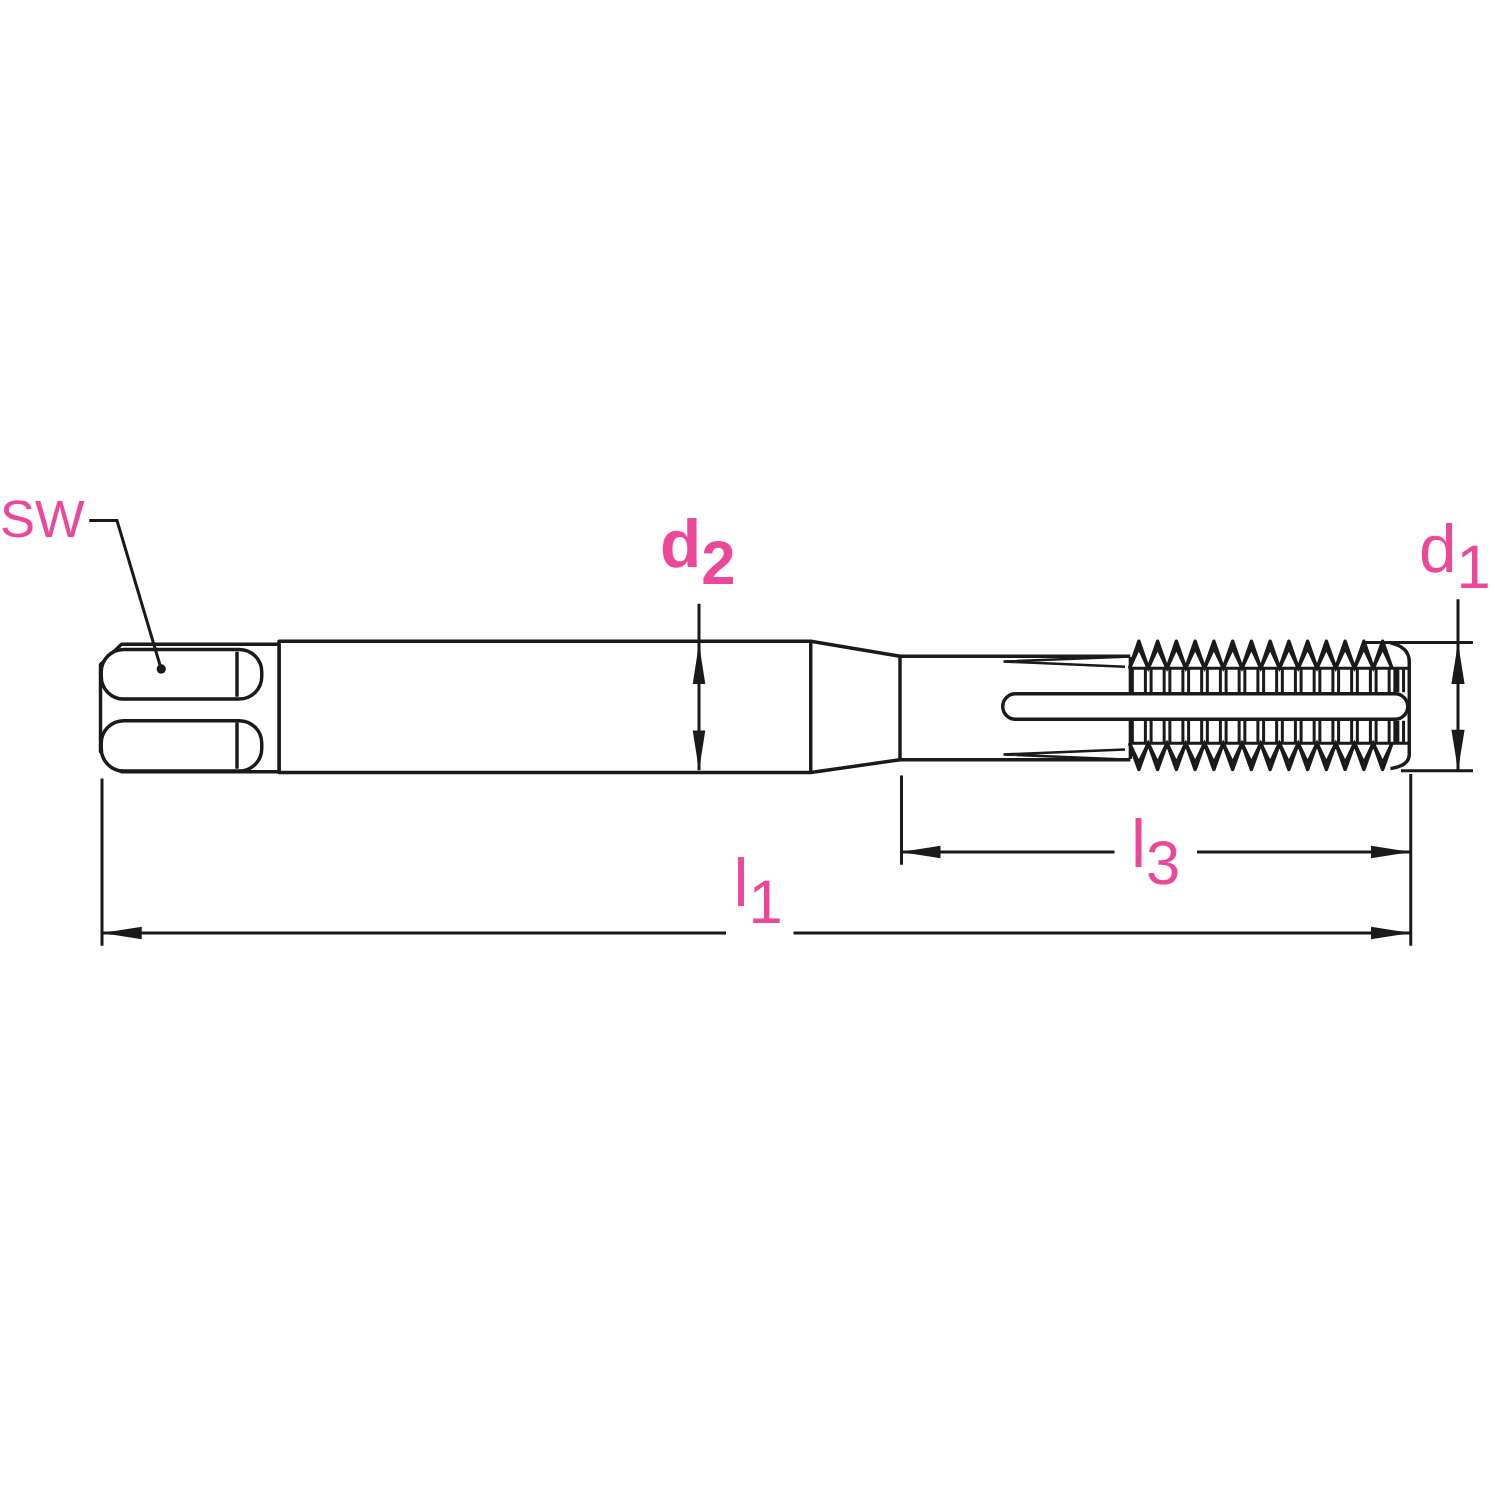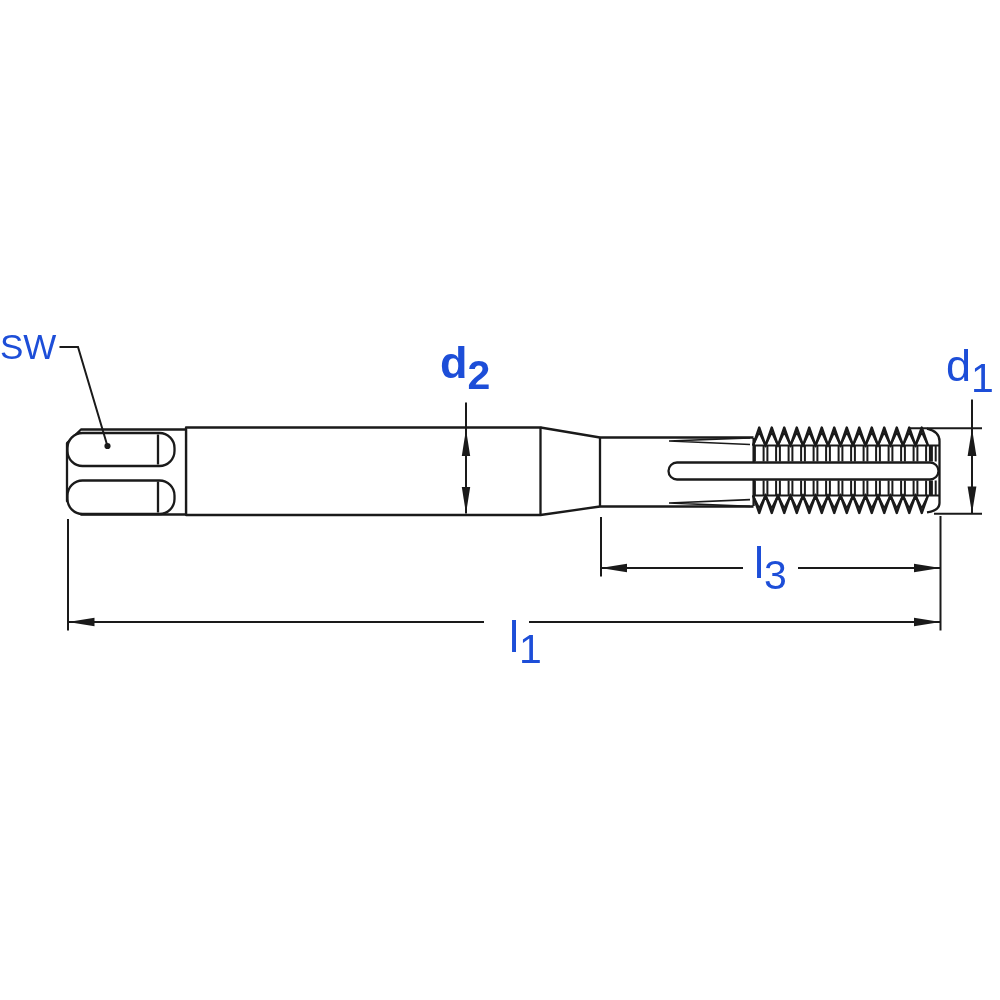--- a/index.html
+++ b/index.html
@@ -5,21 +5,21 @@
   html,body{margin:0;padding:0;}
   body{width:1000px;height:1000px;background:#ffffff;overflow:hidden;}
   .canvas{position:relative;width:1000px;height:1000px;background:#ffffff;
           font-family:"Liberation Sans", sans-serif;color:#1a1a1a;}
   .canvas svg{position:absolute;left:0;top:0;}
   .ln{stroke:#1a1a1a;stroke-width:2.3;fill:none;stroke-linejoin:round;stroke-linecap:butt;}
   .lnw{stroke:#1a1a1a;stroke-width:2.3;fill:#ffffff;stroke-linejoin:round;}
   .thin{stroke:#1a1a1a;stroke-width:1.7;fill:none;}
   .dl{stroke:#1a1a1a;stroke-width:2;fill:none;}
   .ah{fill:#1a1a1a;stroke:none;}
-  .lbl{position:absolute;font-size:45px;line-height:1;letter-spacing:0;color:#1d4ed8;white-space:nowrap;}
+  .lbl{position:absolute;font-size:45px;line-height:1;letter-spacing:0;color:#ec4899;white-space:nowrap;}
   .lbl .sub{font-size:41px;position:relative;top:11px;}
   .lbl-sw{font-size:35px;}
 </style>
 </head>
 <body>
 
 <div class="canvas">
 
   <svg width="1000" height="1000" viewBox="0 0 1000 1000">
 
@@ -93,15 +93,15 @@
   </svg>
 
   <div class="lbl lbl-sw" style="left:0px;top:329px;"><span>SW</span></div>
 
   <div class="lbl" style="left:440px;top:340px;font-weight:bold;"><span>d</span><span class="sub">2</span></div>
 
   <div class="lbl" style="left:946px;top:343px;text-align:center;"><span>d</span><span class="sub">1</span></div>
 
   <div class="lbl" style="left:754px;top:540px;"><span>l</span><span class="sub">3</span></div>
 
-  <div class="lbl" style="left:489px;top:614px;margin-left:20px;"><span>l</span><span class="sub">1</span></div>
+  <div class="lbl" style="left:489px;top:566px;"><span>l</span><span class="sub">1</span></div>
 
 </div>
 
 </body></html>

